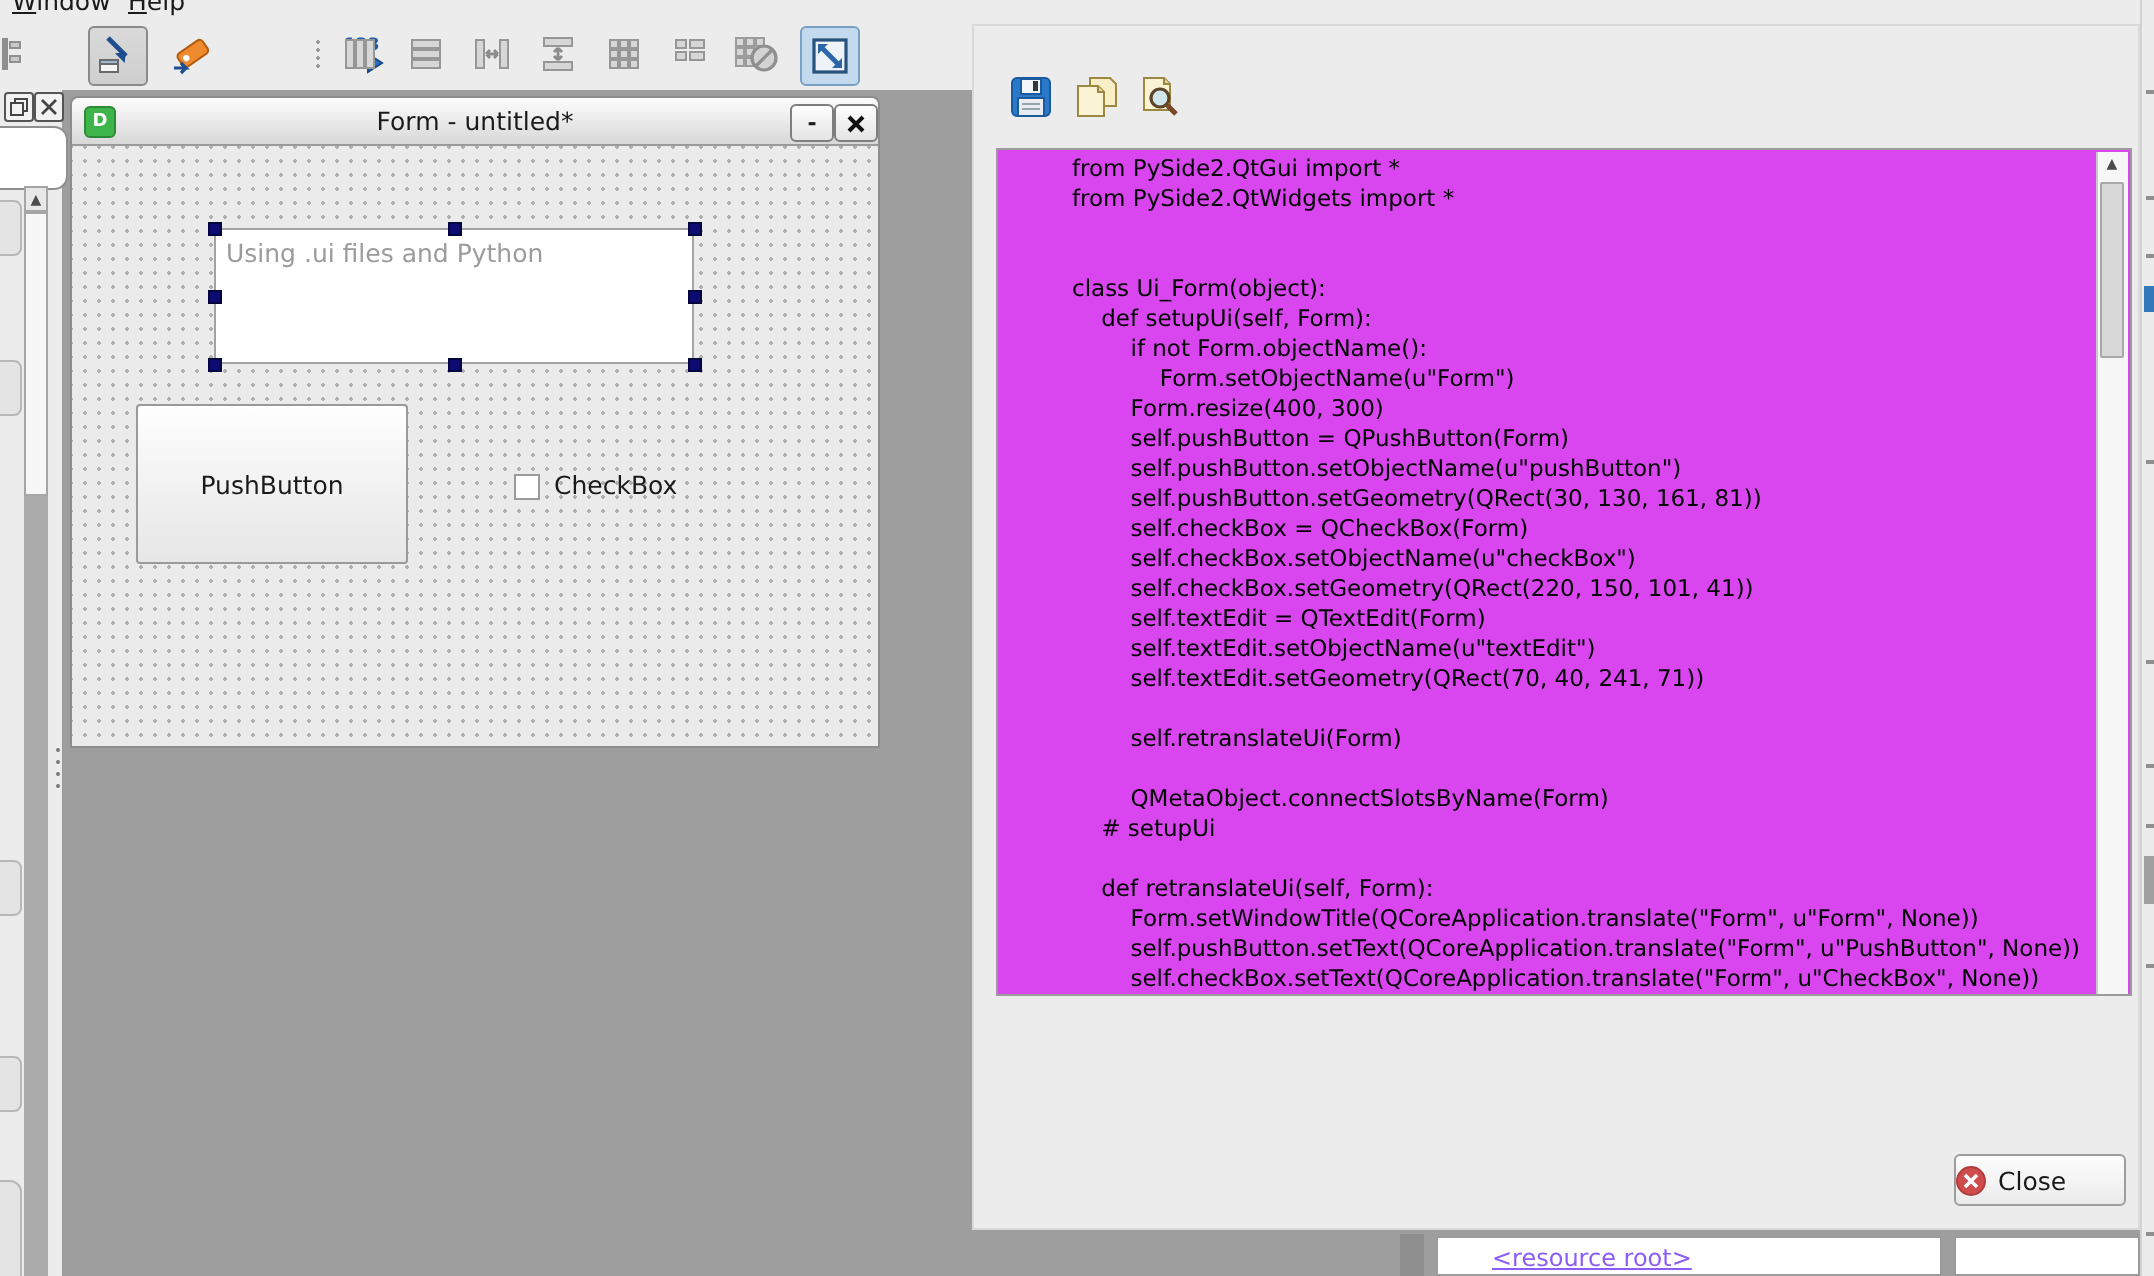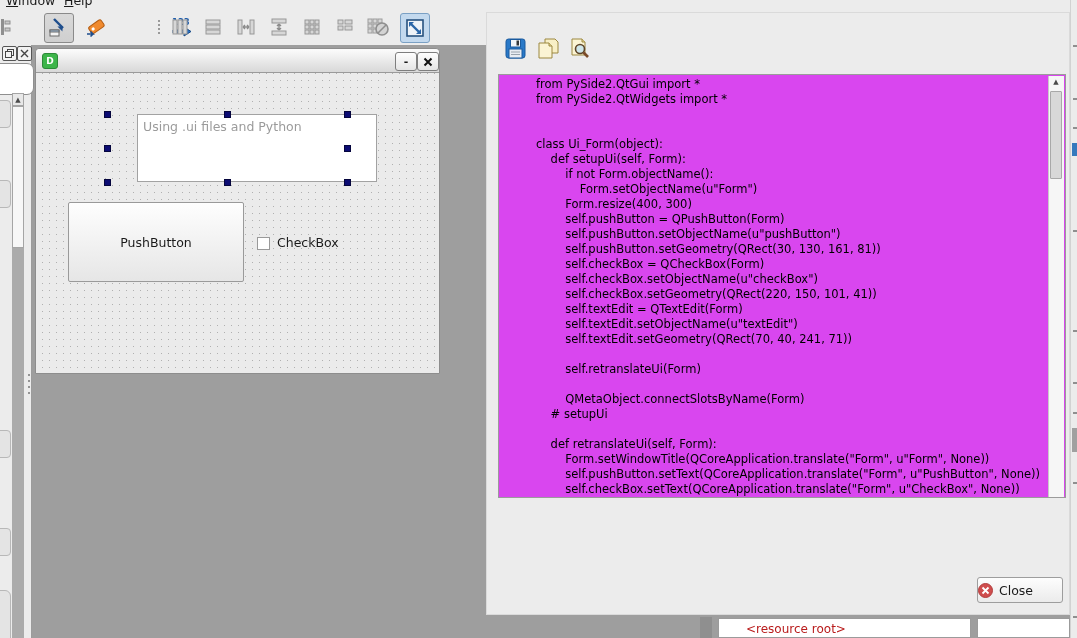--- a/index.html
+++ b/index.html
@@ -212,42 +212,43 @@
     <circle cx="2" cy="2" r="1" fill="#777"></circle>
       <circle cx="2" cy="8" r="1" fill="#777"></circle>
     <circle cx="2" cy="14" r="1" fill="#777"></circle>
       <circle cx="2" cy="20" r="1" fill="#777"></circle>
   </svg>
 </div>
 
 <div class="abs formwin">
   <div class="ftitle">
     <div class="abs" style="left:6px;top:4px;width:14px;height:14px;background:#3db54a;border:1px solid #2c8a37;border-radius:3px;color:#fff;font-size:9px;font-weight:bold;text-align:center;line-height:14px;">D</div>
+    <div class="abs" style="left:0;top:4px;width:100%;text-align:center;font-size:12.5px;">Form - untitled*</div>
     <div class="winbtn" style="left:359px;">-</div>
     <div class="winbtn" style="left:381px;">
       <svg width="10" height="10">
         <path d="M1.5,1.5 L8.5,8.5 M8.5,1.5 L1.5,8.5" stroke="#111" stroke-width="2"></path>
       </svg>
     </div>
   </div>
   <div class="fbody">
 
-    <div class="abs" style="left:71px;top:41px;width:240px;height:68px;background:#ffffff;border:1px solid #a2a2a2;box-sizing:border-box;margin-left:30px;">
+    <div class="abs" style="left:71px;top:41px;width:240px;height:68px;background:#ffffff;border:1px solid #a2a2a2;box-sizing:border-box;">
       <span style="position:absolute;left:5px;top:4px;color:#9b9b9b;font-size:12.5px;">Using .ui files and Python</span>
     </div>
     <div class="handle" style="left:68px;top:38px;"></div>
     <div class="handle" style="left:188px;top:38px;"></div>
     <div class="handle" style="left:308px;top:38px;"></div>
     <div class="handle" style="left:68px;top:72px;"></div>
     <div class="handle" style="left:308px;top:72px;"></div>
     <div class="handle" style="left:68px;top:106px;"></div>
     <div class="handle" style="left:188px;top:106px;"></div>
     <div class="handle" style="left:308px;top:106px;"></div>
 
-    <div class="abs" style="left:32px;top:129px;width:176px;height:80px;background:linear-gradient(#fefefe,#e6e6e6);border:1px solid #9a9a9a;border-radius:2px;box-sizing:border-box;display:flex;align-items:center;justify-content:center;font-size:12.5px;">
+    <div class="abs" style="left:32px;top:129px;width:136px;height:80px;background:linear-gradient(#fefefe,#e6e6e6);border:1px solid #9a9a9a;border-radius:2px;box-sizing:border-box;display:flex;align-items:center;justify-content:center;font-size:12.5px;">
       <span>PushButton</span>
     </div>
 
     <div class="abs" style="left:221px;top:163px;height:14px;display:flex;align-items:flex-end;gap:7px;">
       <span style="display:inline-block;width:13px;height:13px;background:#fff;border:1px solid #9a9a9a;box-sizing:border-box;"></span>
       <span style="font-size:12.5px;">CheckBox</span>
     </div>
   </div>
 </div>
 
@@ -322,21 +323,21 @@
     <svg width="15" height="15">
       <circle cx="7.5" cy="7.5" r="7" fill="#cf4d4d" stroke="#b23d3d"></circle>
       <path d="M4.5,4.5 L10.5,10.5 M10.5,4.5 L4.5,10.5" stroke="#fff" stroke-width="1.8"></path>
     </svg>
     <span>Close</span>
   </div>
 </div>
 
 <div class="abs" style="left:700px;top:617px;width:12px;height:21px;background:#8f8f8f;"></div>
 <div class="abs respanel" style="left:718px;top:618px;width:253px;height:20px;">
-  <span style="position:absolute;left:27px;top:3px;font-size:12px;color:#b91c1c;">&lt;resource root&gt;</span>
+  <span style="position:absolute;left:27px;top:3px;font-size:12px;color:#8b5cf6;text-decoration:underline;">&lt;resource root&gt;</span>
 </div>
 <div class="abs respanel" style="left:977px;top:618px;width:93px;height:20px;"></div>
 
 <div class="abs" style="left:1070px;top:0;width:7px;height:638px;background:#ececec;border-left:1px solid #d2d2d2;">
   <div class="edgemark" style="left:2px;top:45px;"></div>
   <div class="edgemark" style="left:2px;top:98px;"></div>
   <div class="edgemark" style="left:2px;top:127px;"></div>
   <div class="abs" style="left:1px;top:143px;width:5px;height:13px;background:#3579bd;"></div>
   <div class="edgemark" style="left:2px;top:230px;"></div>
   <div class="edgemark" style="left:2px;top:330px;"></div>

